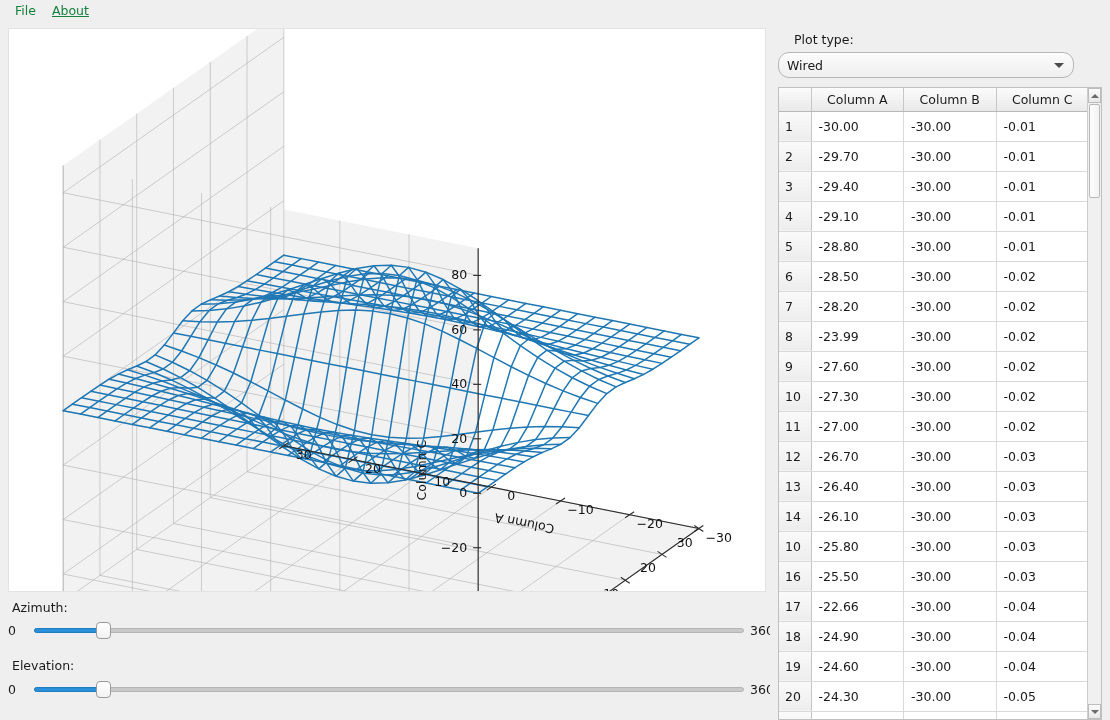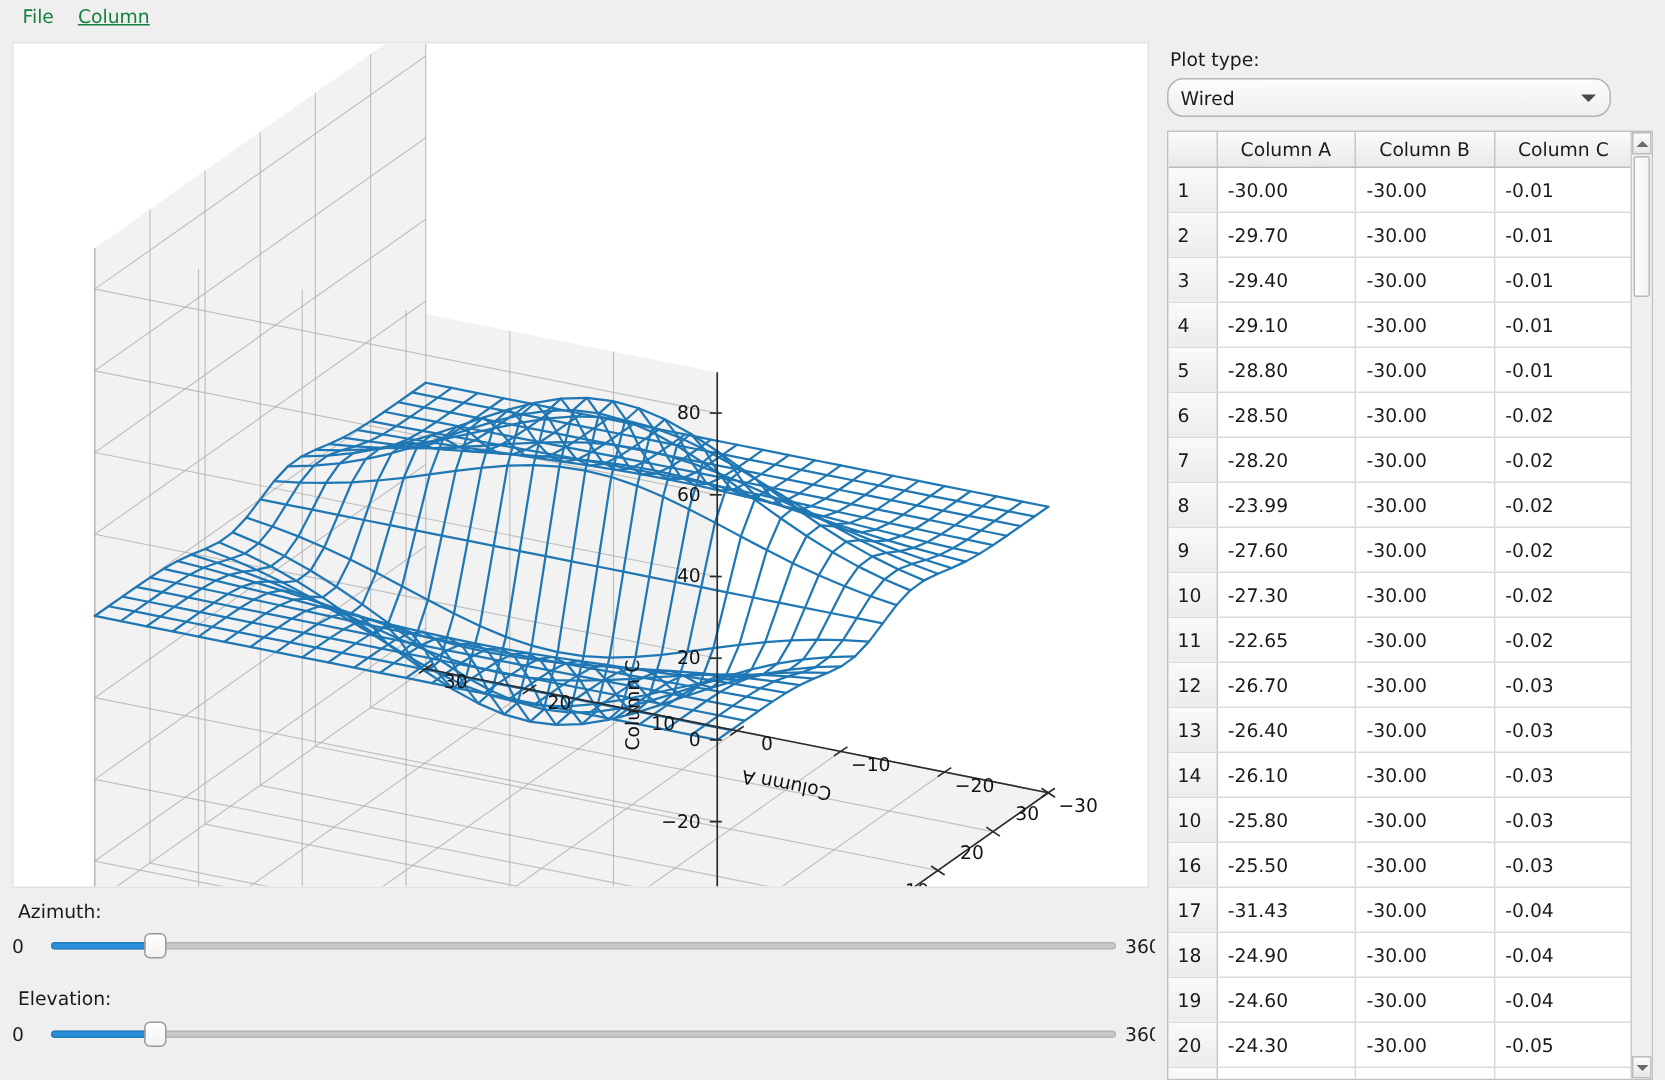--- a/index.html
+++ b/index.html
@@ -70,21 +70,21 @@
     cursor: pointer;
   }
 
   
   #right-panel {
     position: absolute; left: 770px; top: 22px;
     width: 340px; height: 698px;
     background: #efefef;
     padding: 6px 8px 0 8px;
   }
-  #plot-type-label { font-size: 12.5px; color: #1a1a1a; margin: 4px 0 5px 2px; }
+  #plot-type-label { font-size: 12.5px; color: #1a1a1a; margin: 4px 0 5px 16px; }
   #plot-type-combo {
     position: relative;
     height: 26px; width: 296px;
     background: linear-gradient(#fcfcfc, #efefef);
     border: 1px solid #b6b6b6; border-radius: 11px;
     display: flex; align-items: center;
     padding-left: 8px;
     font-size: 12.5px; color: #1a1a1a;
     cursor: pointer;
   }
@@ -164,21 +164,21 @@
     border: 1px solid #b9b9b9; border-radius: 2px;
   }
 </style>
 </head>
 <body>
 
 <div id="app">
 
   <div id="menubar">
     <div class="menu-item">File</div>
-    <div class="menu-item"><u>Column</u></div>
+    <div class="menu-item"><u>About</u></div>
   </div>
 
   <div id="plot-canvas">
     <svg id="plot-svg" width="756" height="562" viewBox="0 0 756 562">
         <polygon points="469.17,654.95 689.82,499.49 274.83,416.83 54.18,572.29" fill="#f2f2f2"></polygon>
         <polygon points="54.18,572.29 274.83,416.83 274.83,-18.95 54.18,136.51" fill="#f2f2f2"></polygon>
         <polygon points="469.17,654.95 54.18,572.29 54.18,136.51 469.17,219.17" fill="#f2f2f2"></polygon>
         <line x1="469.17" y1="654.95" x2="54.18" y2="572.29" stroke="#b0b0b0" stroke-width="0.8" opacity="0.75"></line>
         <line x1="505.94" y1="629.04" x2="90.96" y2="546.38" stroke="#b0b0b0" stroke-width="0.8" opacity="0.75"></line>
         <line x1="542.72" y1="603.13" x2="127.73" y2="520.47" stroke="#b0b0b0" stroke-width="0.8" opacity="0.75"></line>
@@ -424,21 +424,21 @@
               <td>-0.02</td>
             </tr>
             <tr>
               <td class="rowhdr">10</td>
               <td>-27.30</td>
               <td>-30.00</td>
               <td>-0.02</td>
             </tr>
             <tr>
               <td class="rowhdr">11</td>
-              <td>-22.65</td>
+              <td>-27.00</td>
               <td>-30.00</td>
               <td>-0.02</td>
             </tr>
             <tr>
               <td class="rowhdr">12</td>
               <td>-26.70</td>
               <td>-30.00</td>
               <td>-0.03</td>
             </tr>
             <tr>
@@ -460,21 +460,21 @@
               <td>-0.03</td>
             </tr>
             <tr>
               <td class="rowhdr">16</td>
               <td>-25.50</td>
               <td>-30.00</td>
               <td>-0.03</td>
             </tr>
             <tr>
               <td class="rowhdr">17</td>
-              <td>-31.43</td>
+              <td>-22.66</td>
               <td>-30.00</td>
               <td>-0.04</td>
             </tr>
             <tr>
               <td class="rowhdr">18</td>
               <td>-24.90</td>
               <td>-30.00</td>
               <td>-0.04</td>
             </tr>
             <tr>

